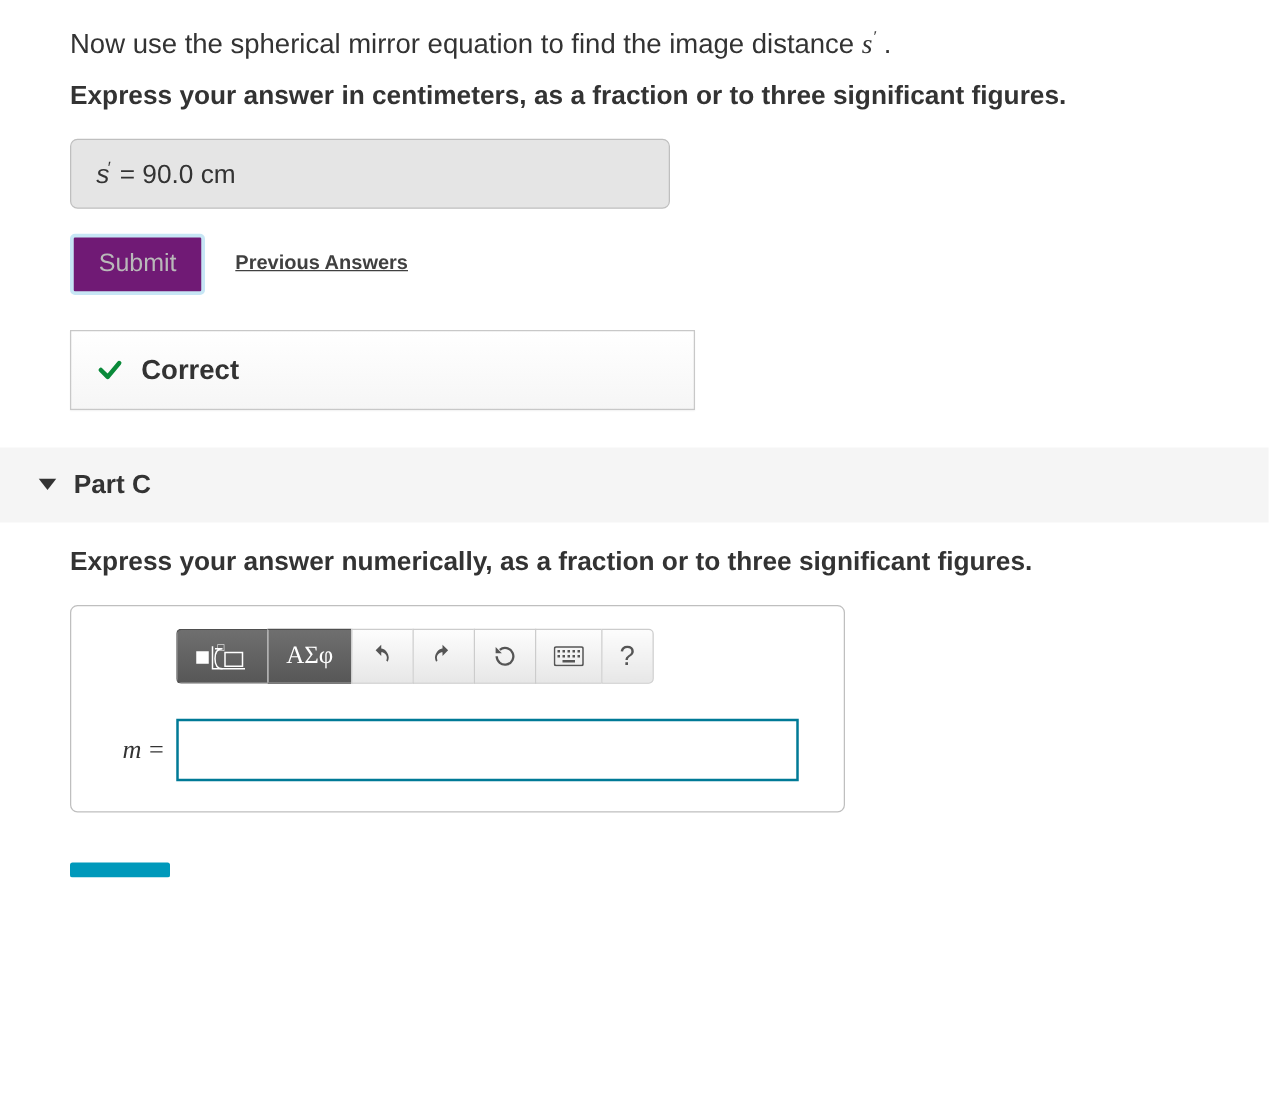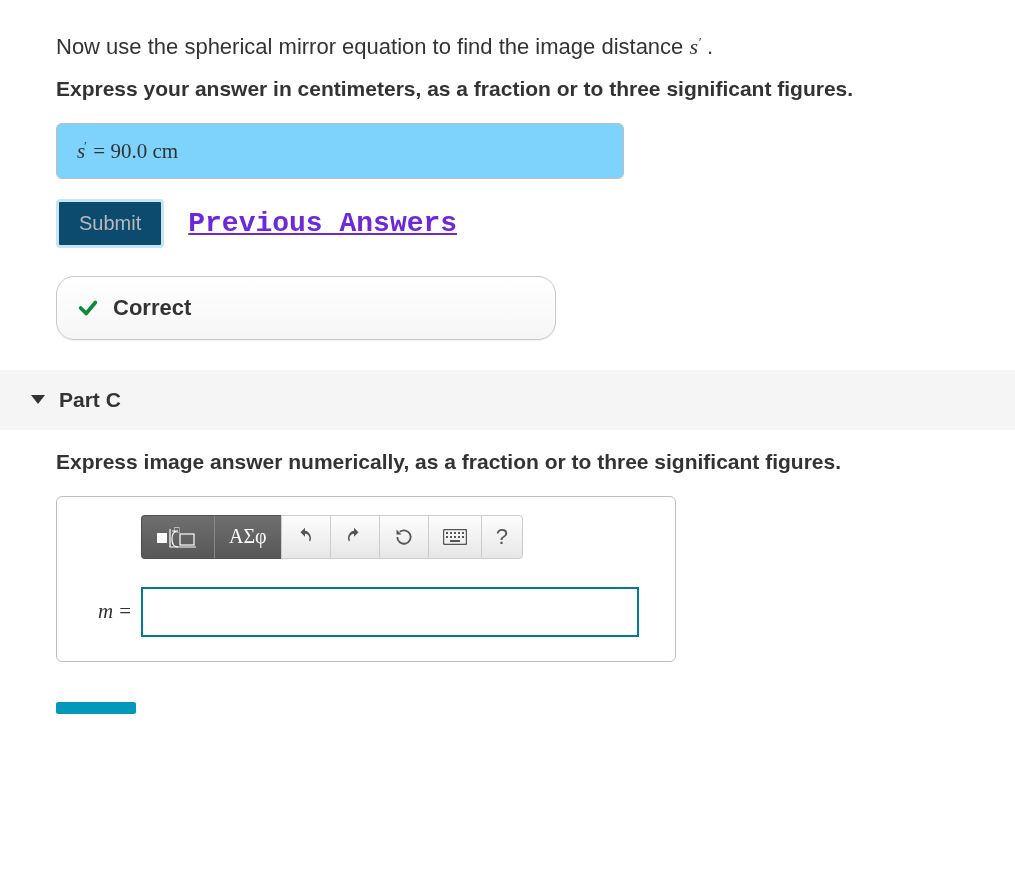--- a/index.html
+++ b/index.html
@@ -12,73 +12,72 @@
   }
   .section {
     padding: 20px 0 30px 56px;
   }
   .grey-band {
     background: #f5f5f5;
     padding: 18px 0 18px 31px;
   }
   .question-text {
     font-size: 22px;
-    margin: 12px 0 14px 0;
+    margin: 0 0 14px 0;
     line-height: 1.4;
   }
   .instruction {
     font-size: 21px;
     font-weight: bold;
     margin: 0 11px 22px 0;
   }
   .answer-box {
     border: 1.5px solid #bfbfbf;
     border-radius: 6px;
     padding: 14px 20px;
-    width: 568px;
-    font-size: 21px;
-    font-family: Liberation Serif, serif;
-    background: #7dd3fc;
+    width: 480px;
+    font-size: 21px;
+    font-family: Liberation Sans, sans-serif;
+    background: #e5e5e5;
   }
   .answer-box .var {
     font-style: italic;
   }
   .answer-box .prime {
     font-style: italic;
     font-size: 13px;
     vertical-align: super;
     position: relative;
     left: -2px;
   }
   .btn-row {
     display: flex;
     align-items: center;
     gap: 24px;
     margin-top: 20px;
   }
   .submit-btn {
     border: 3px solid #c7e6f5;
-    background: #0c4a6e;
+    background: #701a75;
     color: #b9b9b9;
     font-size: 20px;
     padding: 10px 20px;
     border-radius: 4px;
     cursor: default;
   }
   .prev-link {
-    color: #6d28d9;
+    color: #404040;
     font-weight: bold;
     text-decoration: underline;
-    font-size: 28px;
+    font-size: 16px;
     cursor: pointer;
-    font-family: Liberation Mono, monospace;
   }
   .feedback {
     border: 1px solid #c8c8c8;
-    border-radius: 18px;
+    border-radius: 0;
     padding: 18px 20px;
     width: 500px;
     margin-top: 28px;
     display: flex;
     align-items: center;
     gap: 14px;
     background: linear-gradient(#fff,#f6f6f6);
     box-shadow: 0 1px 1px rgba(0,0,0,0.06);
   }
   .feedback .label {
@@ -209,21 +208,21 @@
 <div class="grey-band">
   <div class="part-header">
     <span class="caret-icon"></span>
     <span>Part C</span>
   </div>
 </div>
 
 <div class="section">
 
 
-  <p class="instruction">Express image answer numerically, as a fraction or to three significant figures.</p>
+  <p class="instruction">Express your answer numerically, as a fraction or to three significant figures.</p>
 
   <div class="entry-panel">
     <div class="toolbar">
       <div class="tool-btn tool-dark tool-dark-first">
         <svg width="44" height="24" viewBox="0 0 44 24">
           <rect x="1" y="8" width="10" height="10" fill="#fff"></rect>
           <text x="18" y="8" font-size="9" fill="#fff" font-family="serif">□</text>
           <path d="M14 4 L14 22 L40 22" fill="none" stroke="#fff" stroke-width="1.2"></path>
           <path d="M16 6 L22 6 M22 6 Q16 6 16 14 Q16 22 22 22" fill="none" stroke="#fff" stroke-width="1.2"></path>
           <rect x="24" y="9" width="14" height="11" fill="none" stroke="#fff" stroke-width="1.2"></rect>

